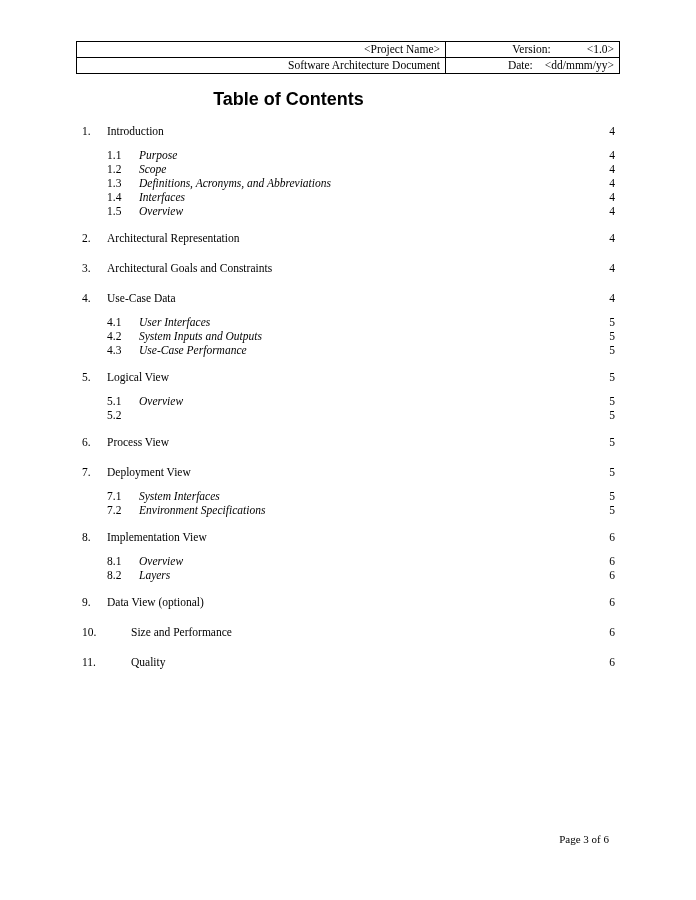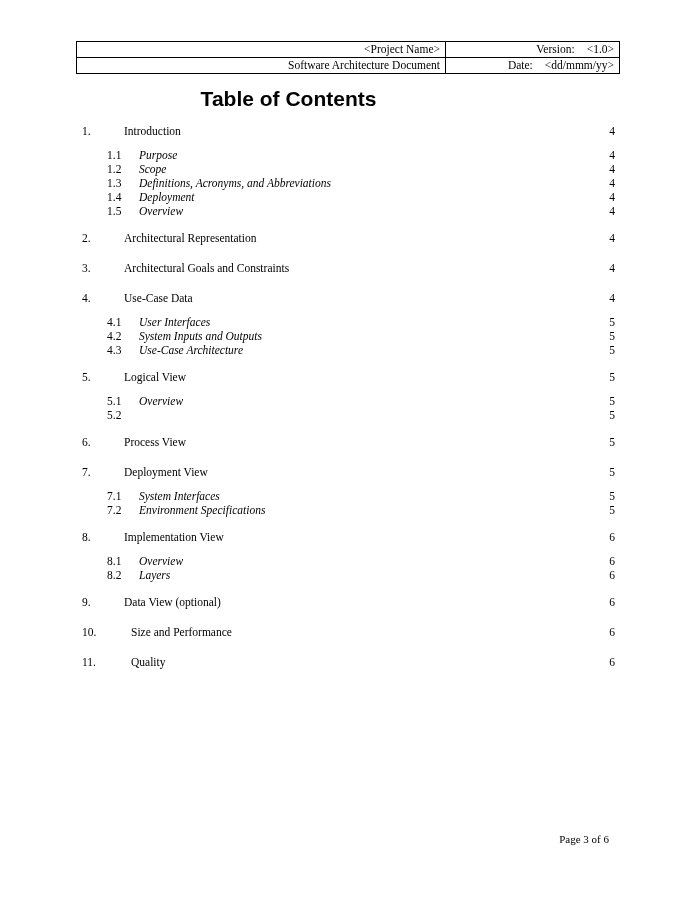--- a/index.html
+++ b/index.html
@@ -9,33 +9,33 @@
     }
     .header-table {
       position: absolute; left: 76px; top: 41px; width: 544px;
       border-collapse: collapse; font-size: 11.5px; text-align: right;
     }
     .header-table td {
       border: 1px solid #000; padding: 0 5px; height: 15px; line-height: 15px;
       vertical-align: bottom;
     }
     .header-table td.left { width: 358px; }
-    .version-value { display: inline-block; margin-left: 12px; }
+    .version-value { display: inline-block; margin-left: 36px; }
     .date-value { margin-left: 12px; }
     .title {
       position: absolute; left: 0; width: 577px; top: 86px; text-align: center;
-      font-family: "Liberation Sans", sans-serif; font-weight: bold; font-size: 21px;
+      font-family: "Liberation Sans", sans-serif; font-weight: bold; font-size: 18px;
       line-height: 26px;
     }
     .toc {
       position: absolute; left: 82px; top: 124px; width: 533px; font-size: 11.5px;
     }
     .entry { position: relative; height: 14px; line-height: 14px; }
     .entry .num { position: absolute; left: 0; }
-    .entry .label { position: absolute; left: 42px; }
+    .entry .label { position: absolute; left: 25px; }
     .entry.wide .label { left: 49px; }
     .entry.sub .num { left: 25px; }
     .entry.sub .label { left: 57px; font-style: italic; }
     .entry .page { position: absolute; right: 0; }
     .gap-sub { margin-top: 10px; }
     .gap-sec { margin-top: 13px; }
     .gap-sec-solo { margin-top: 16px; }
     .footer {
       position: absolute; right: 87px; top: 833px; font-size: 11px;
     }
@@ -79,21 +79,21 @@
     <span class="label">Scope</span>
     <span class="page">4</span>
   </div>
   <div class="entry sub">
     <span class="num">1.3</span>
     <span class="label">Definitions, Acronyms, and Abbreviations</span>
     <span class="page">4</span>
   </div>
   <div class="entry sub">
     <span class="num">1.4</span>
-    <span class="label">Deployment</span>
+    <span class="label">Interfaces</span>
     <span class="page">4</span>
   </div>
   <div class="entry sub">
     <span class="num">1.5</span>
     <span class="label">Overview</span>
     <span class="page">4</span>
   </div>
 
   <div class="entry gap-sec">
     <span class="num">2.</span>
@@ -117,21 +117,21 @@
     <span class="label">User Interfaces</span>
     <span class="page">5</span>
   </div>
   <div class="entry sub">
     <span class="num">4.2</span>
     <span class="label">System Inputs and Outputs</span>
     <span class="page">5</span>
   </div>
   <div class="entry sub">
     <span class="num">4.3</span>
-    <span class="label">Use-Case Architecture</span>
+    <span class="label">Use-Case Performance</span>
     <span class="page">5</span>
   </div>
 
   <div class="entry gap-sec">
     <span class="num">5.</span>
     <span class="label">Logical View</span>
     <span class="page">5</span>
   </div>
   <div class="entry sub gap-sub">
     <span class="num">5.1</span>

